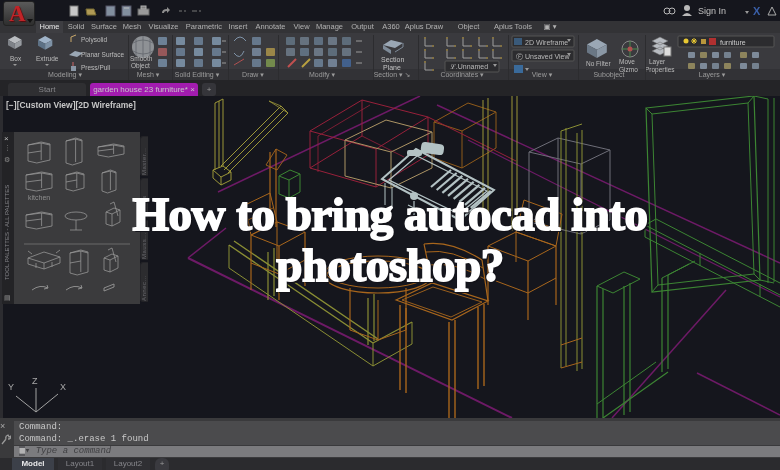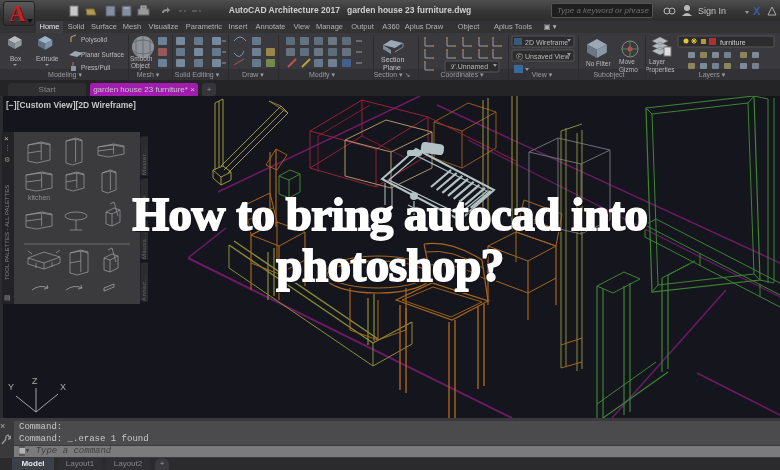--- a/index.html
+++ b/index.html
@@ -45,24 +45,20 @@
   #cmdinput{position:absolute;left:14px;top:28px;width:766px;height:11px;background:#7b7b7e;color:#3f3f42;font-family:"Liberation Mono",monospace;font-size:9px;font-style:italic;line-height:11px;}
   #cmdicons{position:absolute;left:0px;top:3px;width:14px;height:36px;color:#aaa;font-size:9px;}
   
   #bottombar{position:absolute;left:0;top:458px;width:780px;height:12px;background:#2b2b2e;}
   .btab{position:absolute;top:0;height:16px;font-size:8px;line-height:12px;text-align:center;}
 </style>
 </head>
 <body>
 <div id="stage">
 
-  <div id="titlebar">
-    <div id="title-text">AutoCAD Architecture 2017&nbsp;&nbsp;&nbsp;garden house 23 furniture.dwg</div>
-    <div id="searchbox">Type a keyword or phrase</div>
-  </div>
   <div id="alogo">
       <div class="A">A</div>
       <div class="car"></div>
     </div>
 
   <svg class="abs" style="left:66px;top:4px" width="180" height="14">
     <g fill="none" stroke="#b0b0b0" stroke-width="1">
       <rect x="4" y="2" width="8" height="10" fill="#c8c8c8" stroke="#777"></rect>
       <path d="M21 11 L20 5 L28 5 L30 11 Z" fill="#b09a55" stroke="#776a33"></path>
       <rect x="40" y="2" width="9" height="10" fill="#828f9e" stroke="#556"></rect>

